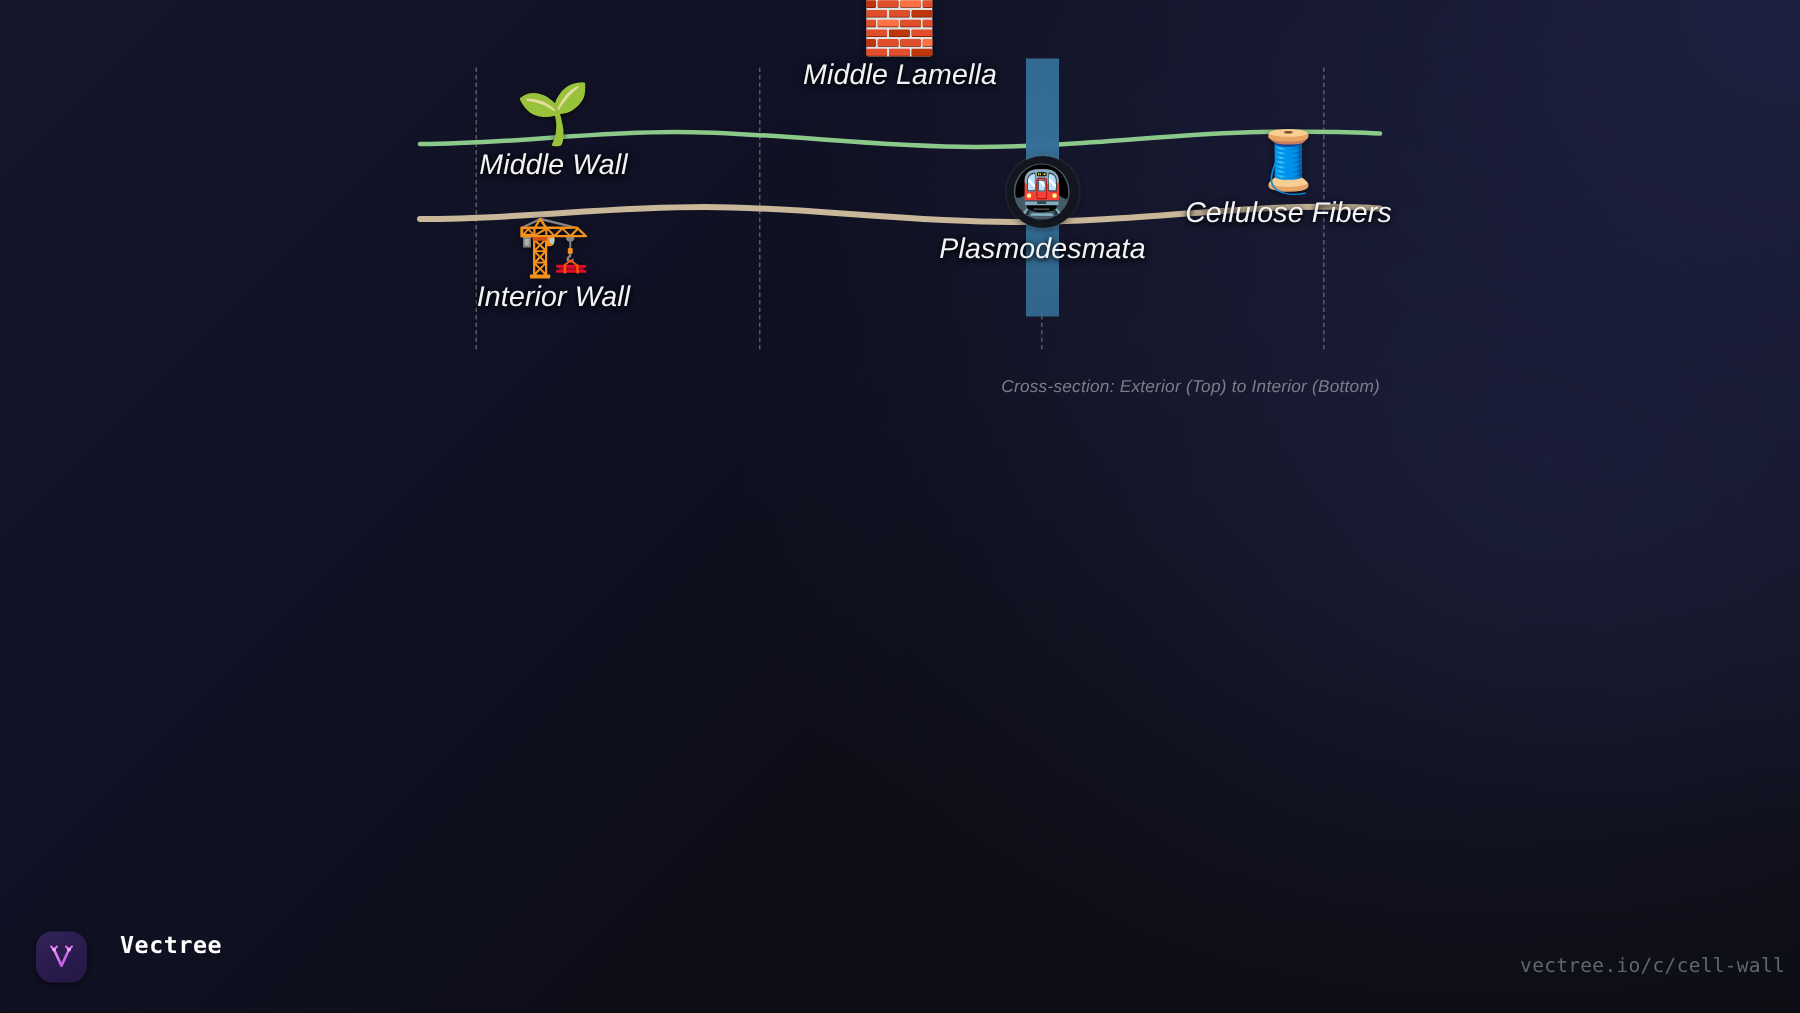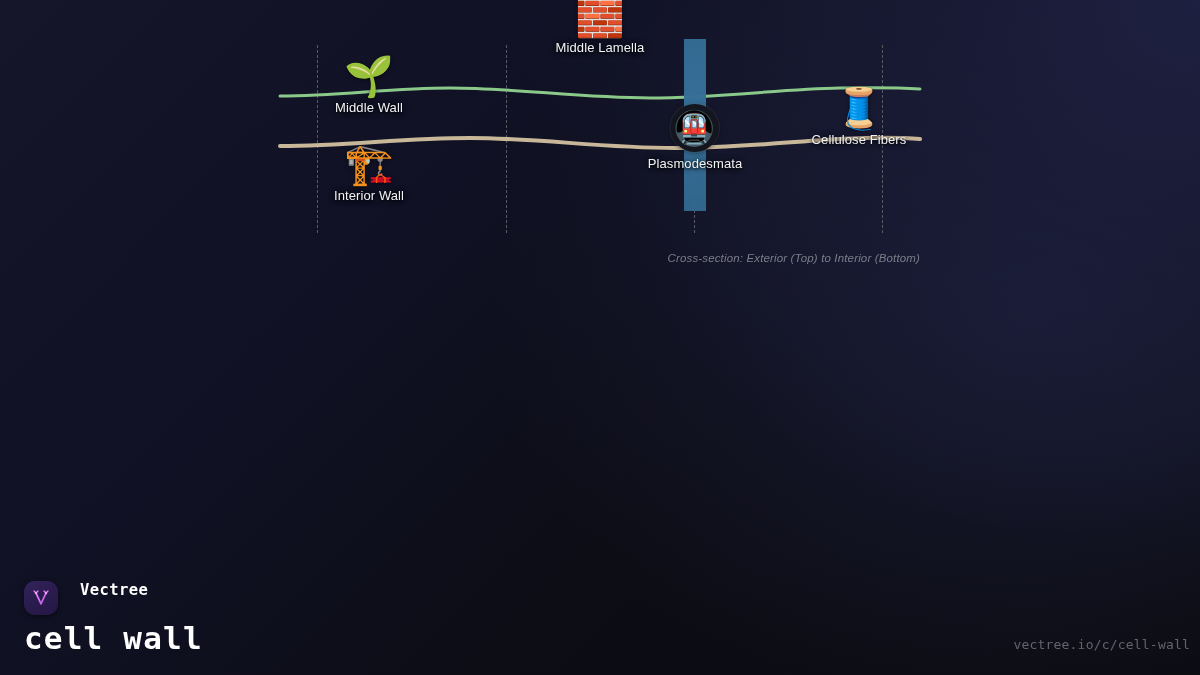--- a/index.html
+++ b/index.html
@@ -75,25 +75,26 @@
   .node .emoji.circled {
     width:48px; height:48px;
     border-radius:50%;
     background:#14161f;
     display:flex; align-items:center; justify-content:center;
     font-size:34px;
     box-shadow:0 0 0 1.5px rgba(255,255,255,.06);
   }
   .node .node-label {
     margin-top:4px;
-    font-size:13px;
+    font-size:19px;
     color:#f2f3f5;
     white-space:nowrap;
     text-shadow:0 1px 3px rgba(0,0,0,.9), 0 0 6px rgba(0,0,0,.75);
     letter-spacing:.1px;
+    font-style:italic;
   }
 
   
   #node-middle-lamella { left:320px; top:-4px; }
   #node-primary-wall   { left:89px;  top:56px; }
   #node-secondary-wall { left:89px;  top:144px; }
   #node-plasmodesmata  { left:415px; top:104px; }
   #node-cellulose      { left:579px; top:88px; }
 
   #diagram-caption {
@@ -218,18 +219,17 @@
           </defs>
           <path d="M6 6 L12 19 L18 6" fill="none" stroke="url(#vg)" stroke-width="2.1" stroke-linecap="round" stroke-linejoin="round"></path>
           <path d="M6 6 L3.6 3.6 M6 6 L8.4 3.6" fill="none" stroke="#e87cf5" stroke-width="1.5" stroke-linecap="round"></path>
           <path d="M18 6 L15.6 3.6 M18 6 L20.4 3.6" fill="none" stroke="#e87cf5" stroke-width="1.5" stroke-linecap="round"></path>
           <circle cx="6" cy="6" r="1.5" fill="#f3a3ff"></circle>
           <circle cx="18" cy="6" r="1.5" fill="#f3a3ff"></circle>
         </svg>
       </div>
       <div id="brand-name">Vectree</div>
     </div>
-    <div id="page-title">cell wall</div>
   </div>
 
   <div id="footer-url">vectree.io/c/cell-wall</div>
 
 </div>
 
 </body></html>

